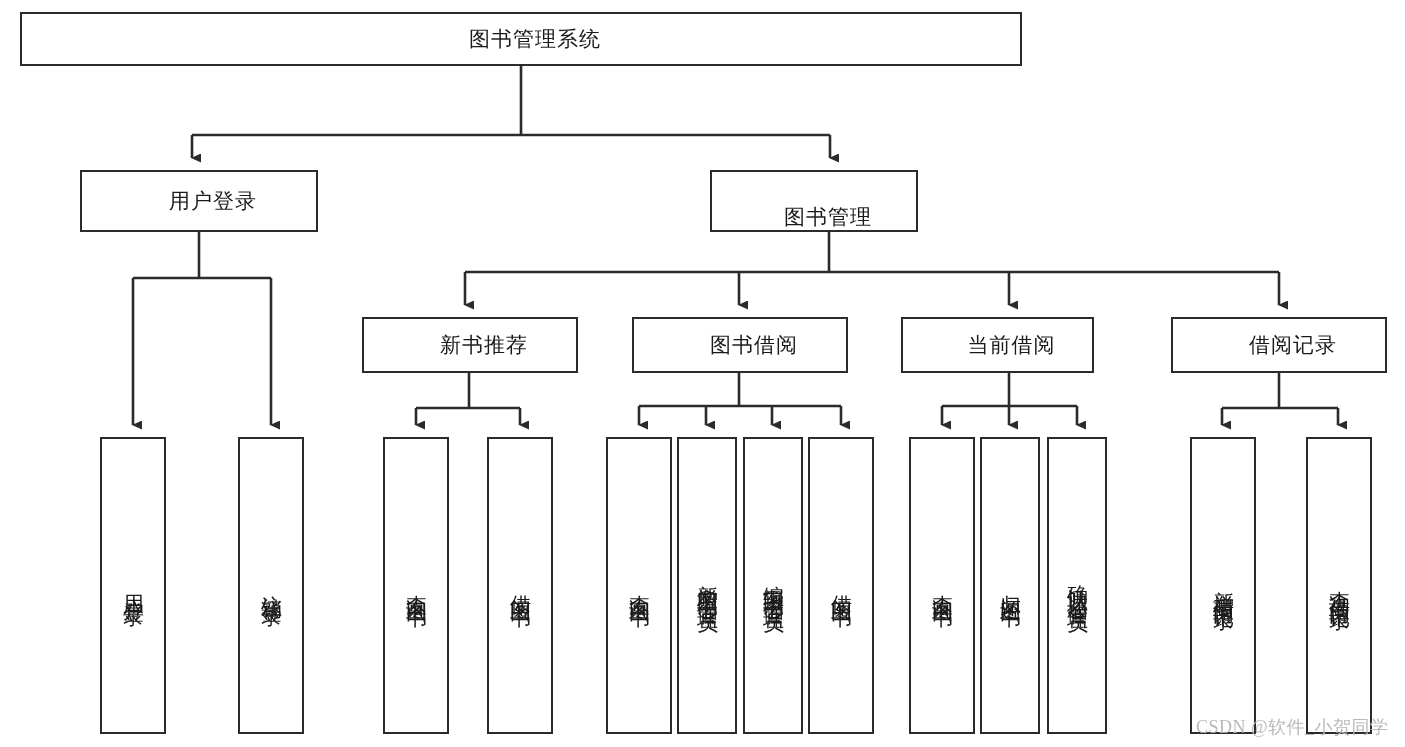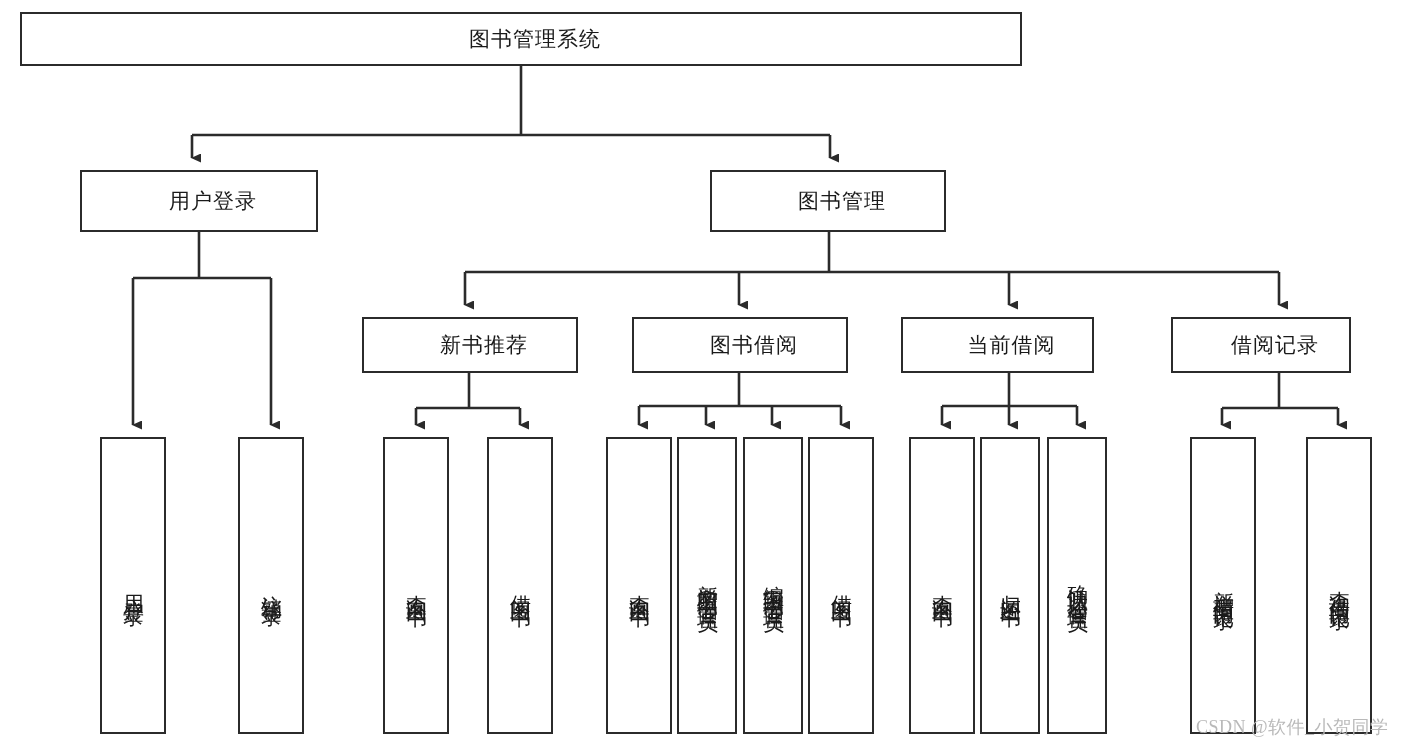--- a/index.html
+++ b/index.html
@@ -122,34 +122,34 @@
     </g>
   </svg>
 
   <div class="node" style="left:20px; top:12px; width:1002px; height:54px;">
     <span class="node-label">图书管理系统</span>
   </div>
 
   <div class="node" style="left:80px; top:170px; width:238px; height:62px;">
     <span class="node-label">用户登录</span>
   </div>
-  <div class="node" style="left:710px; top:170px; width:236px; height:62px;">
+  <div class="node" style="left:710px; top:170px; width:208px; height:62px;align-items:flex-end;">
     <span class="node-label">图书管理</span>
   </div>
 
   <div class="node" style="left:632px; top:317px; width:216px; height:56px;">
     <span class="node-label">图书借阅</span>
   </div>
   <div class="node" style="left:362px; top:317px; width:216px; height:56px;">
     <span class="node-label">新书推荐</span>
   </div>
   <div class="node" style="left:901px; top:317px; width:193px; height:56px;">
     <span class="node-label">当前借阅</span>
   </div>
-  <div class="node" style="left:1171px; top:317px; width:180px; height:56px;">
+  <div class="node" style="left:1171px; top:317px; width:216px; height:56px;">
     <span class="node-label">借阅记录</span>
   </div>
 
   <div class="node vertical" style="left:100px; top:437px; width:66px; height:297px;">
     <span class="node-label">用户登录</span>
   </div>
   <div class="node vertical" style="left:238px; top:437px; width:66px; height:297px;">
     <span class="node-label">注销登录</span>
   </div>
 

